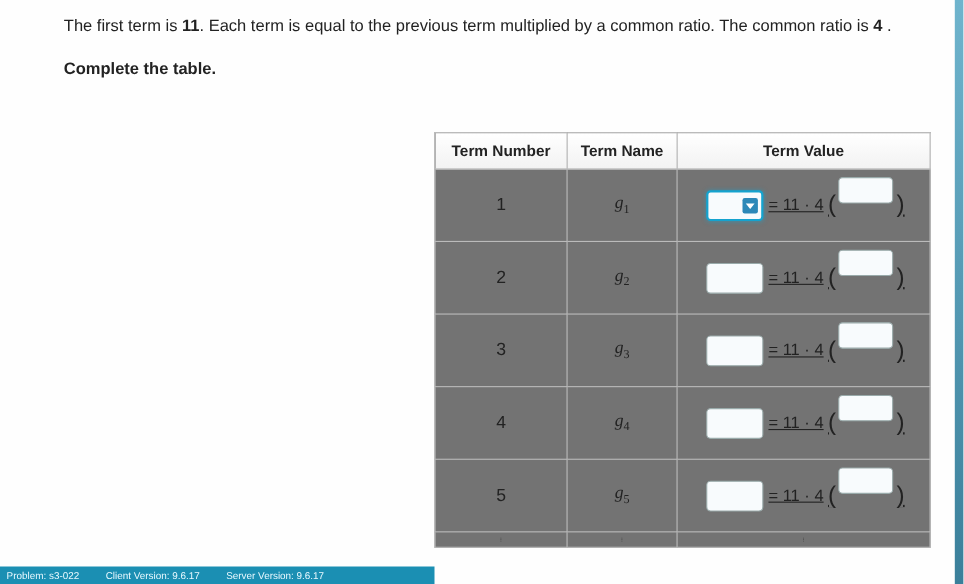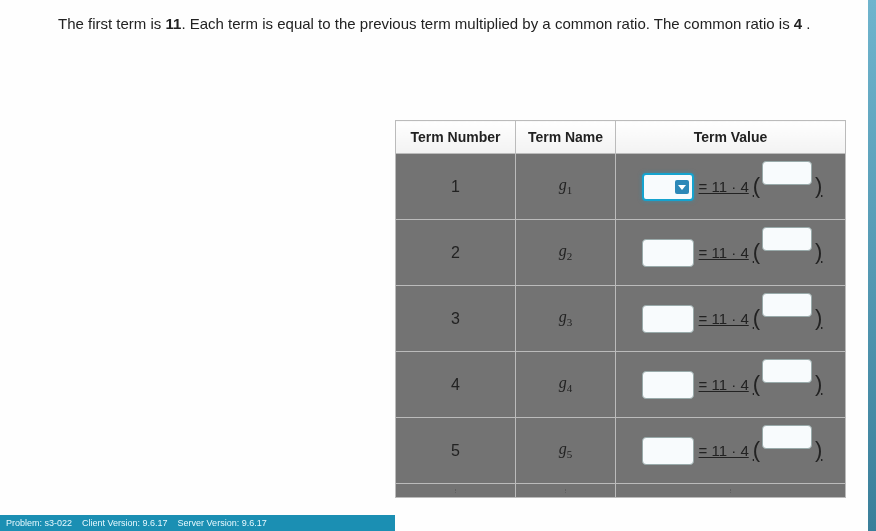--- a/index.html
+++ b/index.html
@@ -140,35 +140,36 @@
       position: absolute;
       bottom: 0; left: 0;
       height: 16px;
       width: 395px;
       background: #1b8fb3;
       color: #e8f9ff;
       font-size: 9px;
       padding: 2px 6px;
       display: flex;
       align-items: center;
-      gap: 10px;
+      gap: 24px;
     }
     .right-edge {
       position:absolute;
       right:0; top:0;
       width:8px; height:100%;
       background: linear-gradient(#6fb4cd,#3a7f9a);
     }
     .ellip td { border-top:1px solid #bbb; height:14px; font-size:4px; padding:0; line-height:6px;}
   </style>
 </head>
 <body>
 
 <div class="content">
   <p class="instruction">The first term is <b>11</b>. Each term is equal to the previous term multiplied by a common ratio. The common ratio is <b>4</b> .</p>
+  <p class="prompt">Complete the table.</p>
 </div>
 
 <div class="cursor-arrow">➤</div>
 
 <div class="table-wrap">
   <table>
     <thead>
       <tr>
         <th class="col-num">Term Number</th>
         <th class="col-name">Term Name</th>

